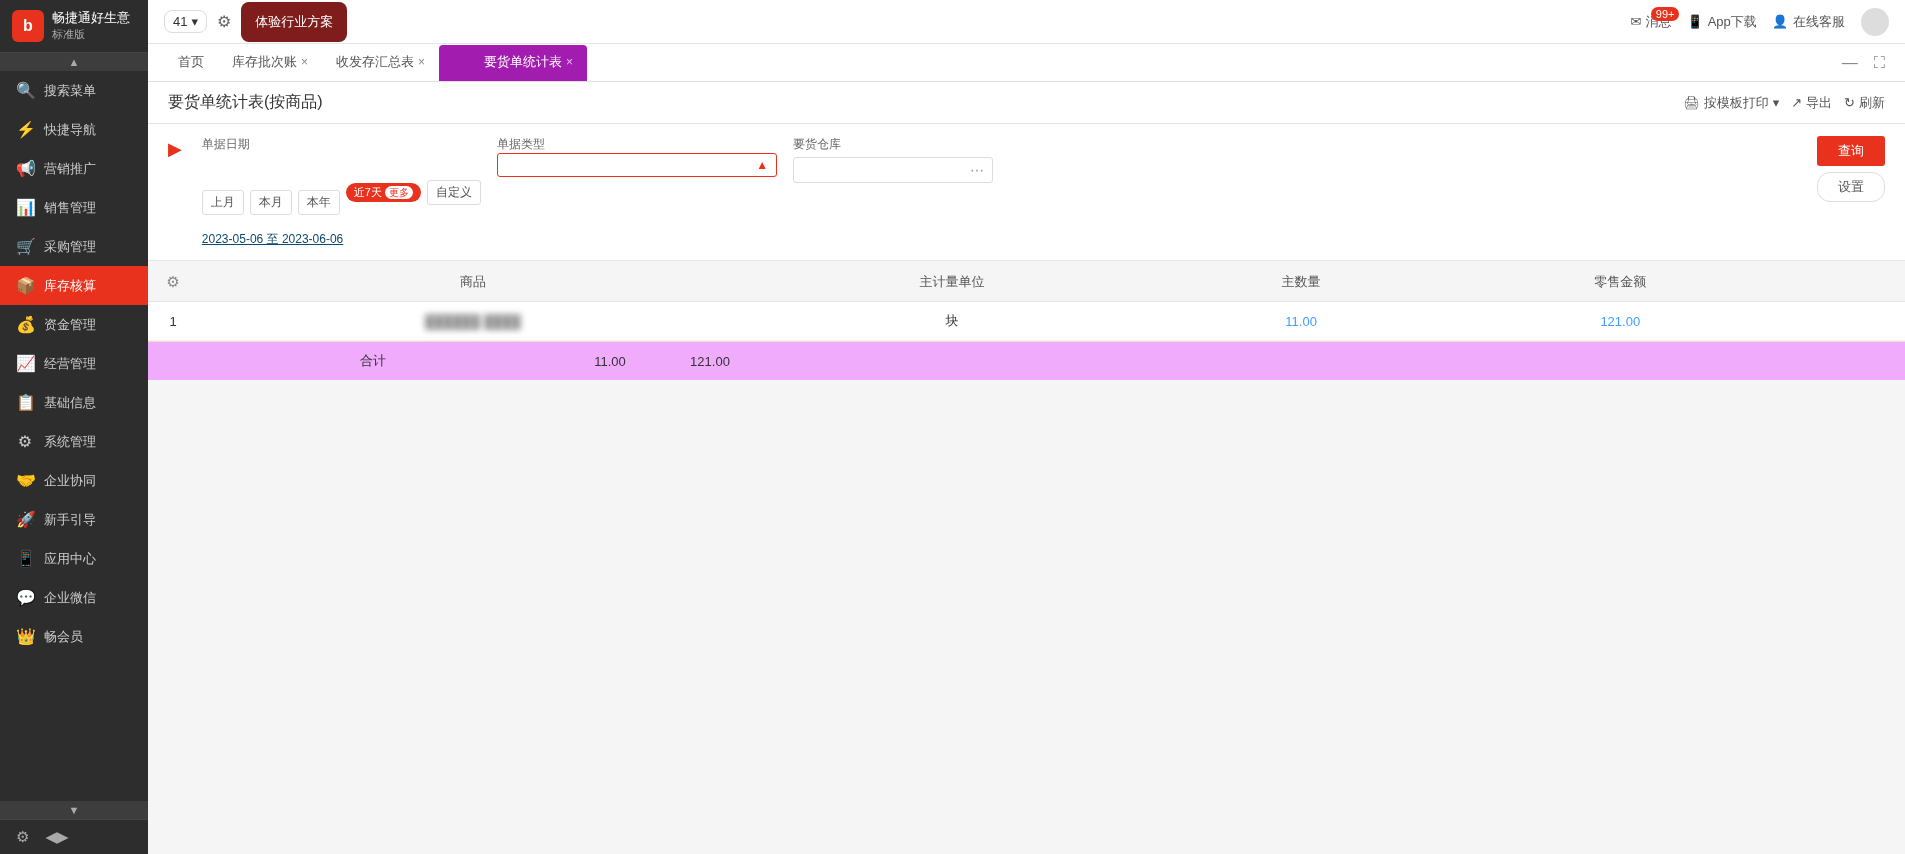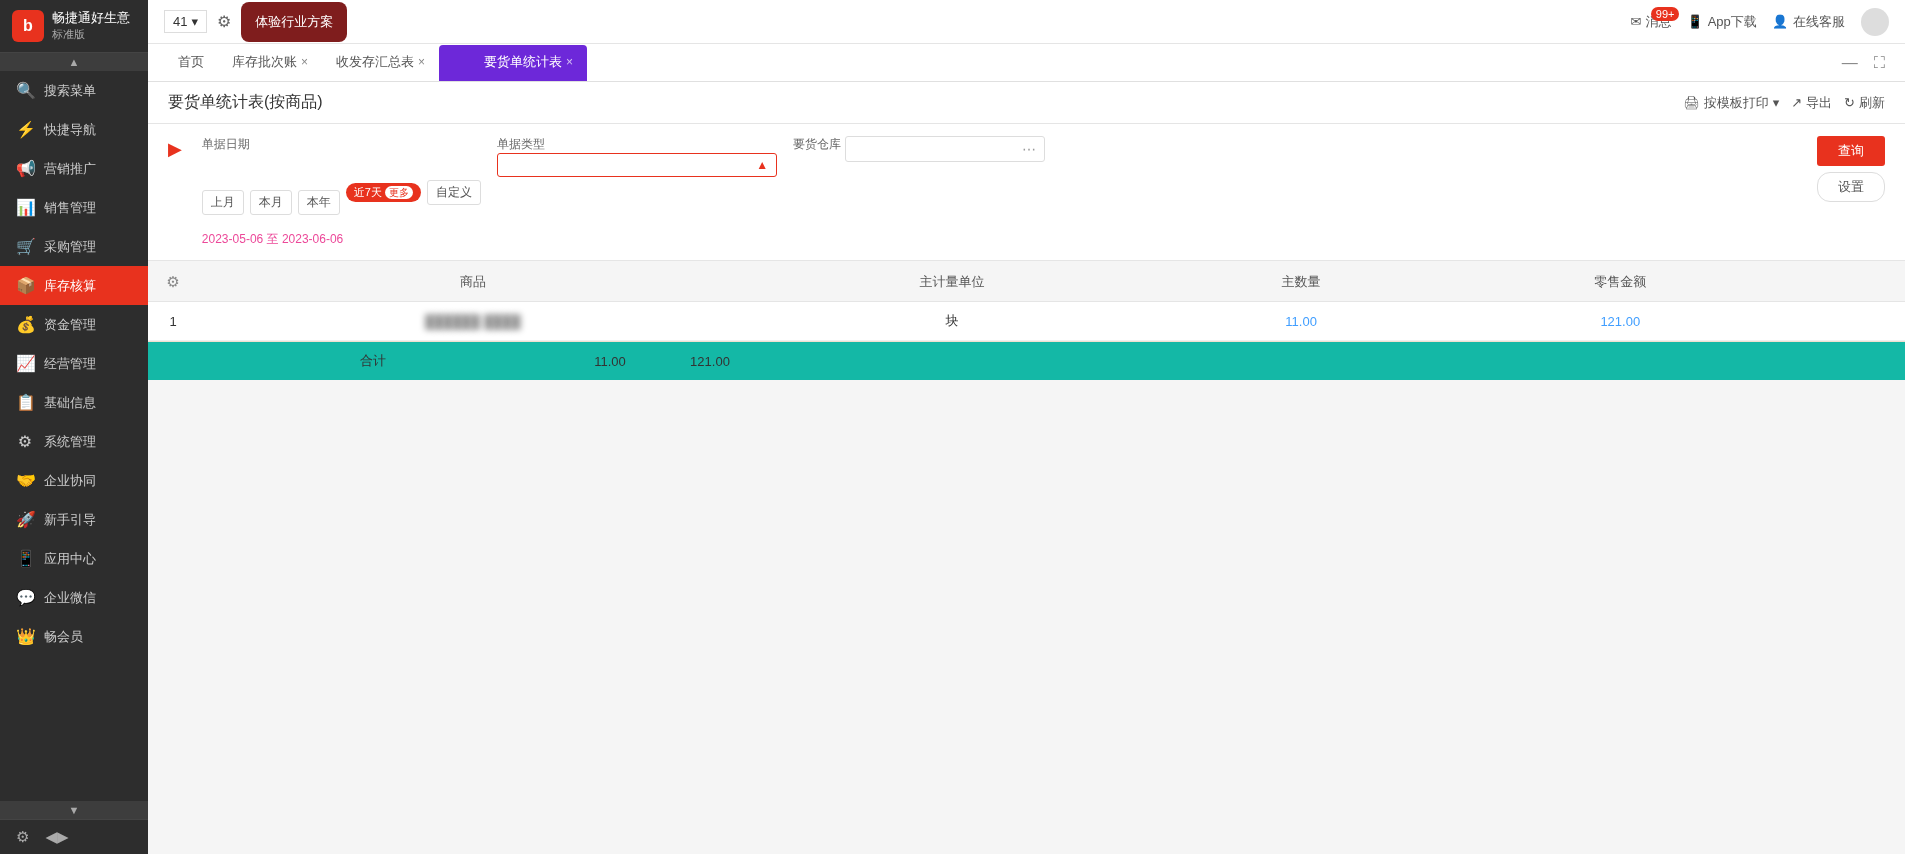--- a/index.html
+++ b/index.html
@@ -104,21 +104,21 @@
     .topbar-left {
       display: flex;
       align-items: center;
       gap: 10px;
     }
     .store-selector {
       display: flex;
       align-items: center;
       gap: 4px;
       border: 1px solid #ddd;
-      border-radius: 0;
+      border-radius: 8px;
       padding: 3px 8px;
       cursor: pointer;
       font-size: 13px;
       color: #333;
     }
     .trial-btn {
       background: #7f1d1d;
       color: white;
       border: none;
       border-radius: 8px;
@@ -179,21 +179,21 @@
       cursor: pointer;
       color: #555;
       font-size: 13px;
       border-bottom: 2px solid transparent;
       display: flex;
       align-items: center;
       gap: 4px;
       white-space: nowrap;
     }
     .tab-item.active {
-      background: #6d28d9;
+      background: #a21caf;
       color: #fff;
       border-radius: 4px 4px 0 0;
       padding-left: 45px;
     }
     .tab-item .tab-close {
       font-size: 12px;
       cursor: pointer;
       opacity: 0.7;
     }
     .tab-item.active .tab-close { color: #fff; }
@@ -306,21 +306,22 @@
       padding: 3px 8px;
       border: 1px solid #ddd;
       background: #fff;
       border-radius: 3px;
       cursor: pointer;
       font-size: 12px;
       color: #555;
     }
     .date-range-text {
       font-size: 12px;
-      color: #ec4899;
+      color: #0c4a6e;
+      text-decoration: underline;
     }
 
     .filter-type-group {
       display: flex;
       flex-direction: column;
     }
     .filter-select-row {
       display: flex;
       align-items: center;
       border: 1px solid #e8321e;
@@ -338,21 +339,21 @@
       color: #333;
     }
     .filter-select-arrow {
       color: #e8321e;
       cursor: pointer;
       font-size: 12px;
     }
 
     .filter-warehouse-group {
       display: flex;
-      flex-direction: row;
+      flex-direction: column;
       gap: 4px;
     }
     .filter-warehouse-row {
       display: flex;
       align-items: center;
       border: 1px solid #ddd;
       border-radius: 3px;
       padding: 4px 8px;
       min-width: 200px;
       background: #fff;
@@ -457,21 +458,21 @@
       cursor: pointer;
     }
     .td-blurred {
       color: transparent;
       text-shadow: 0 0 6px rgba(0,0,0,0.4);
       user-select: none;
     }
 
     
     .table-footer {
-      background: #14b8a6;
+      background: #f0abfc;
       border-top: 1px solid #f0e0d0;
       padding: 10px 12px;
       display: flex;
       align-items: center;
       font-size: 13px;
       color: #333;
     }
     .tf-label {
       margin-left: 200px;
       min-width: 100px;

